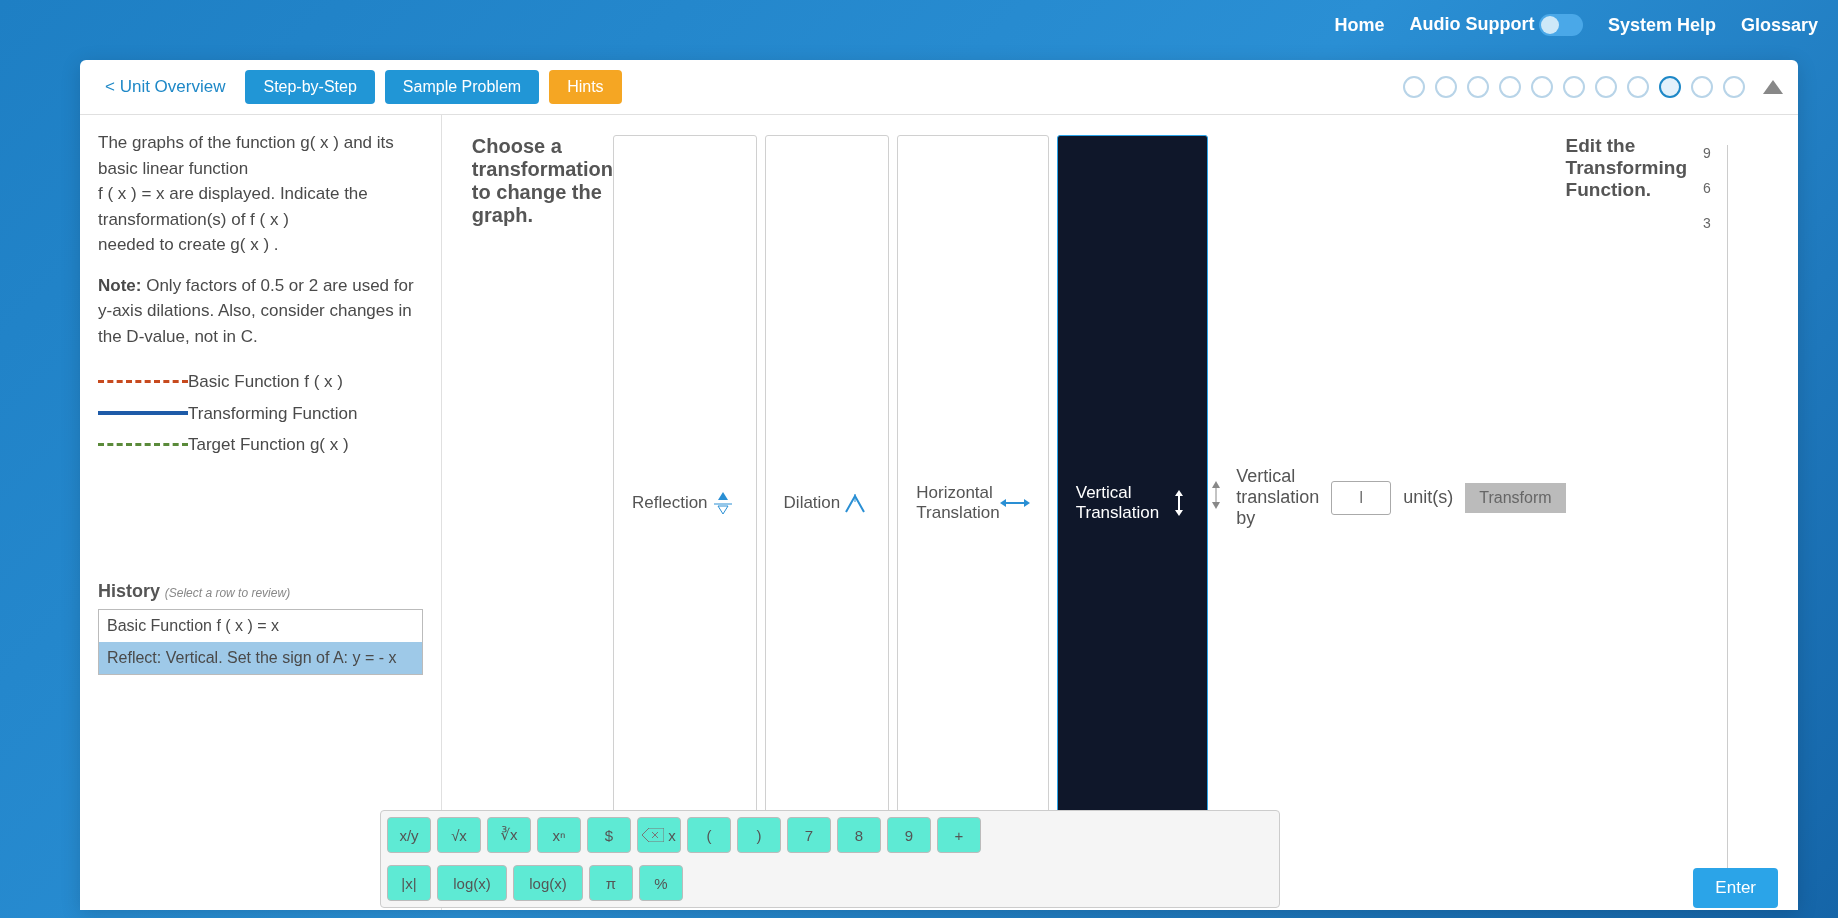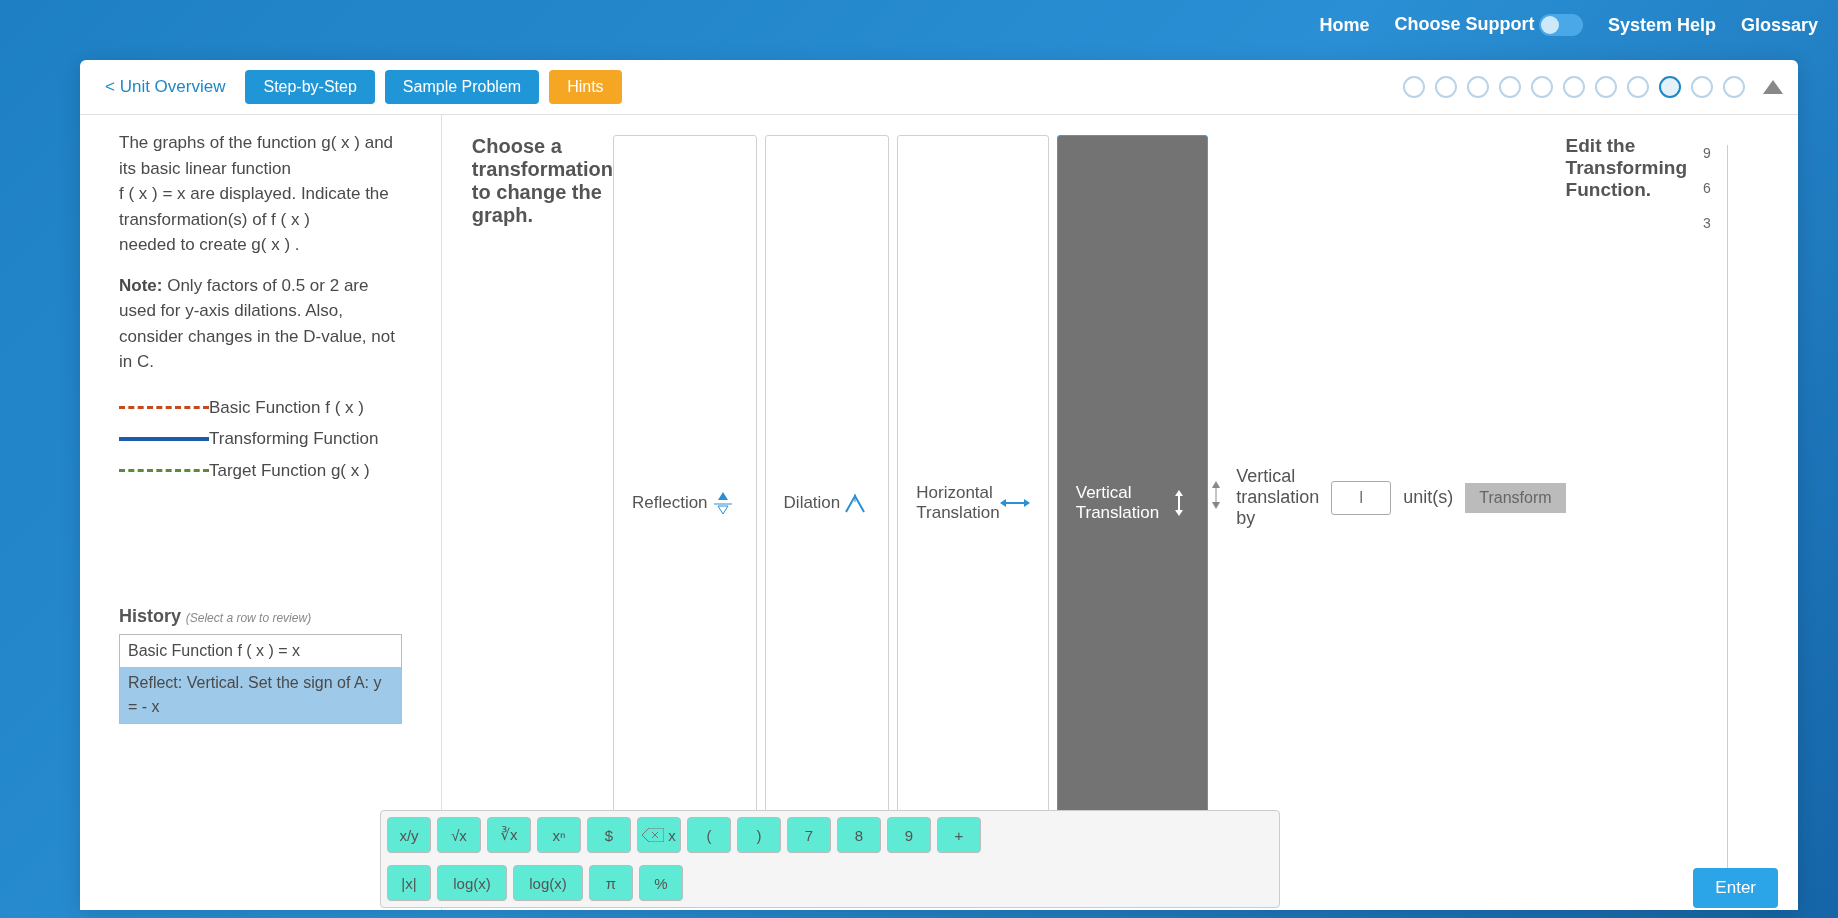--- a/index.html
+++ b/index.html
@@ -74,21 +74,21 @@
   border-right: 10px solid transparent; border-bottom: 14px solid #888;
   margin-left: 8px; cursor: pointer;
 }
 .content-row {
   display: flex;
   flex: 1;
   overflow: hidden;
 }
 .left-panel {
   width: 580px;
-  padding: 15px 39px;
+  padding: 15px 18px;
   border-right: 1px solid #e0e0e0;
   font-size: 17px;
   color: #4a4a4a;
   line-height: 1.5;
 }
 .note { margin-top: 15px; }
 .legend { margin-top: 20px; }
 .legend-row { display: flex; align-items: center; margin: 6px 0; }
 .leg-line { width: 90px; height: 0; border-top: 3px dashed #c74a1e; }
 .leg-line.solid { border-top: 4px solid #1e5ba8; }
@@ -121,21 +121,21 @@
   padding: 14px 18px;
   display: flex;
   align-items: center;
   justify-content: space-between;
   cursor: pointer;
   background: #fff;
   font-size: 17px;
   color: #555;
 }
 .trans-card.active {
-  background: #737373;
+  background: #0f172a;
   color: #fff;
   border-color: #2ba4e8;
 }
 .tc-icon { width: 30px; height: 24px; display: flex; align-items: center; justify-content: center; }
 .vert-input-row {
   display: flex;
   align-items: center;
   gap: 12px;
   font-size: 18px;
   color: #555;
@@ -213,21 +213,21 @@
   font-size: 17px;
   border: none;
 }
 </style>
 </head>
 <body>
 
 <div class="topbar">
   <span class="top-link">Home</span>
   <span>
-    <span class="top-link">Choose Support</span>
+    <span class="top-link">Audio Support</span>
     <span class="toggle"></span>
   </span>
   <span class="top-link">System Help</span>
   <span class="top-link">Glossary</span>
 </div>
 
 <div class="main-card">
 
   <div class="tabs-row">
     <span class="tab-link">&lt; Unit Overview</span>

